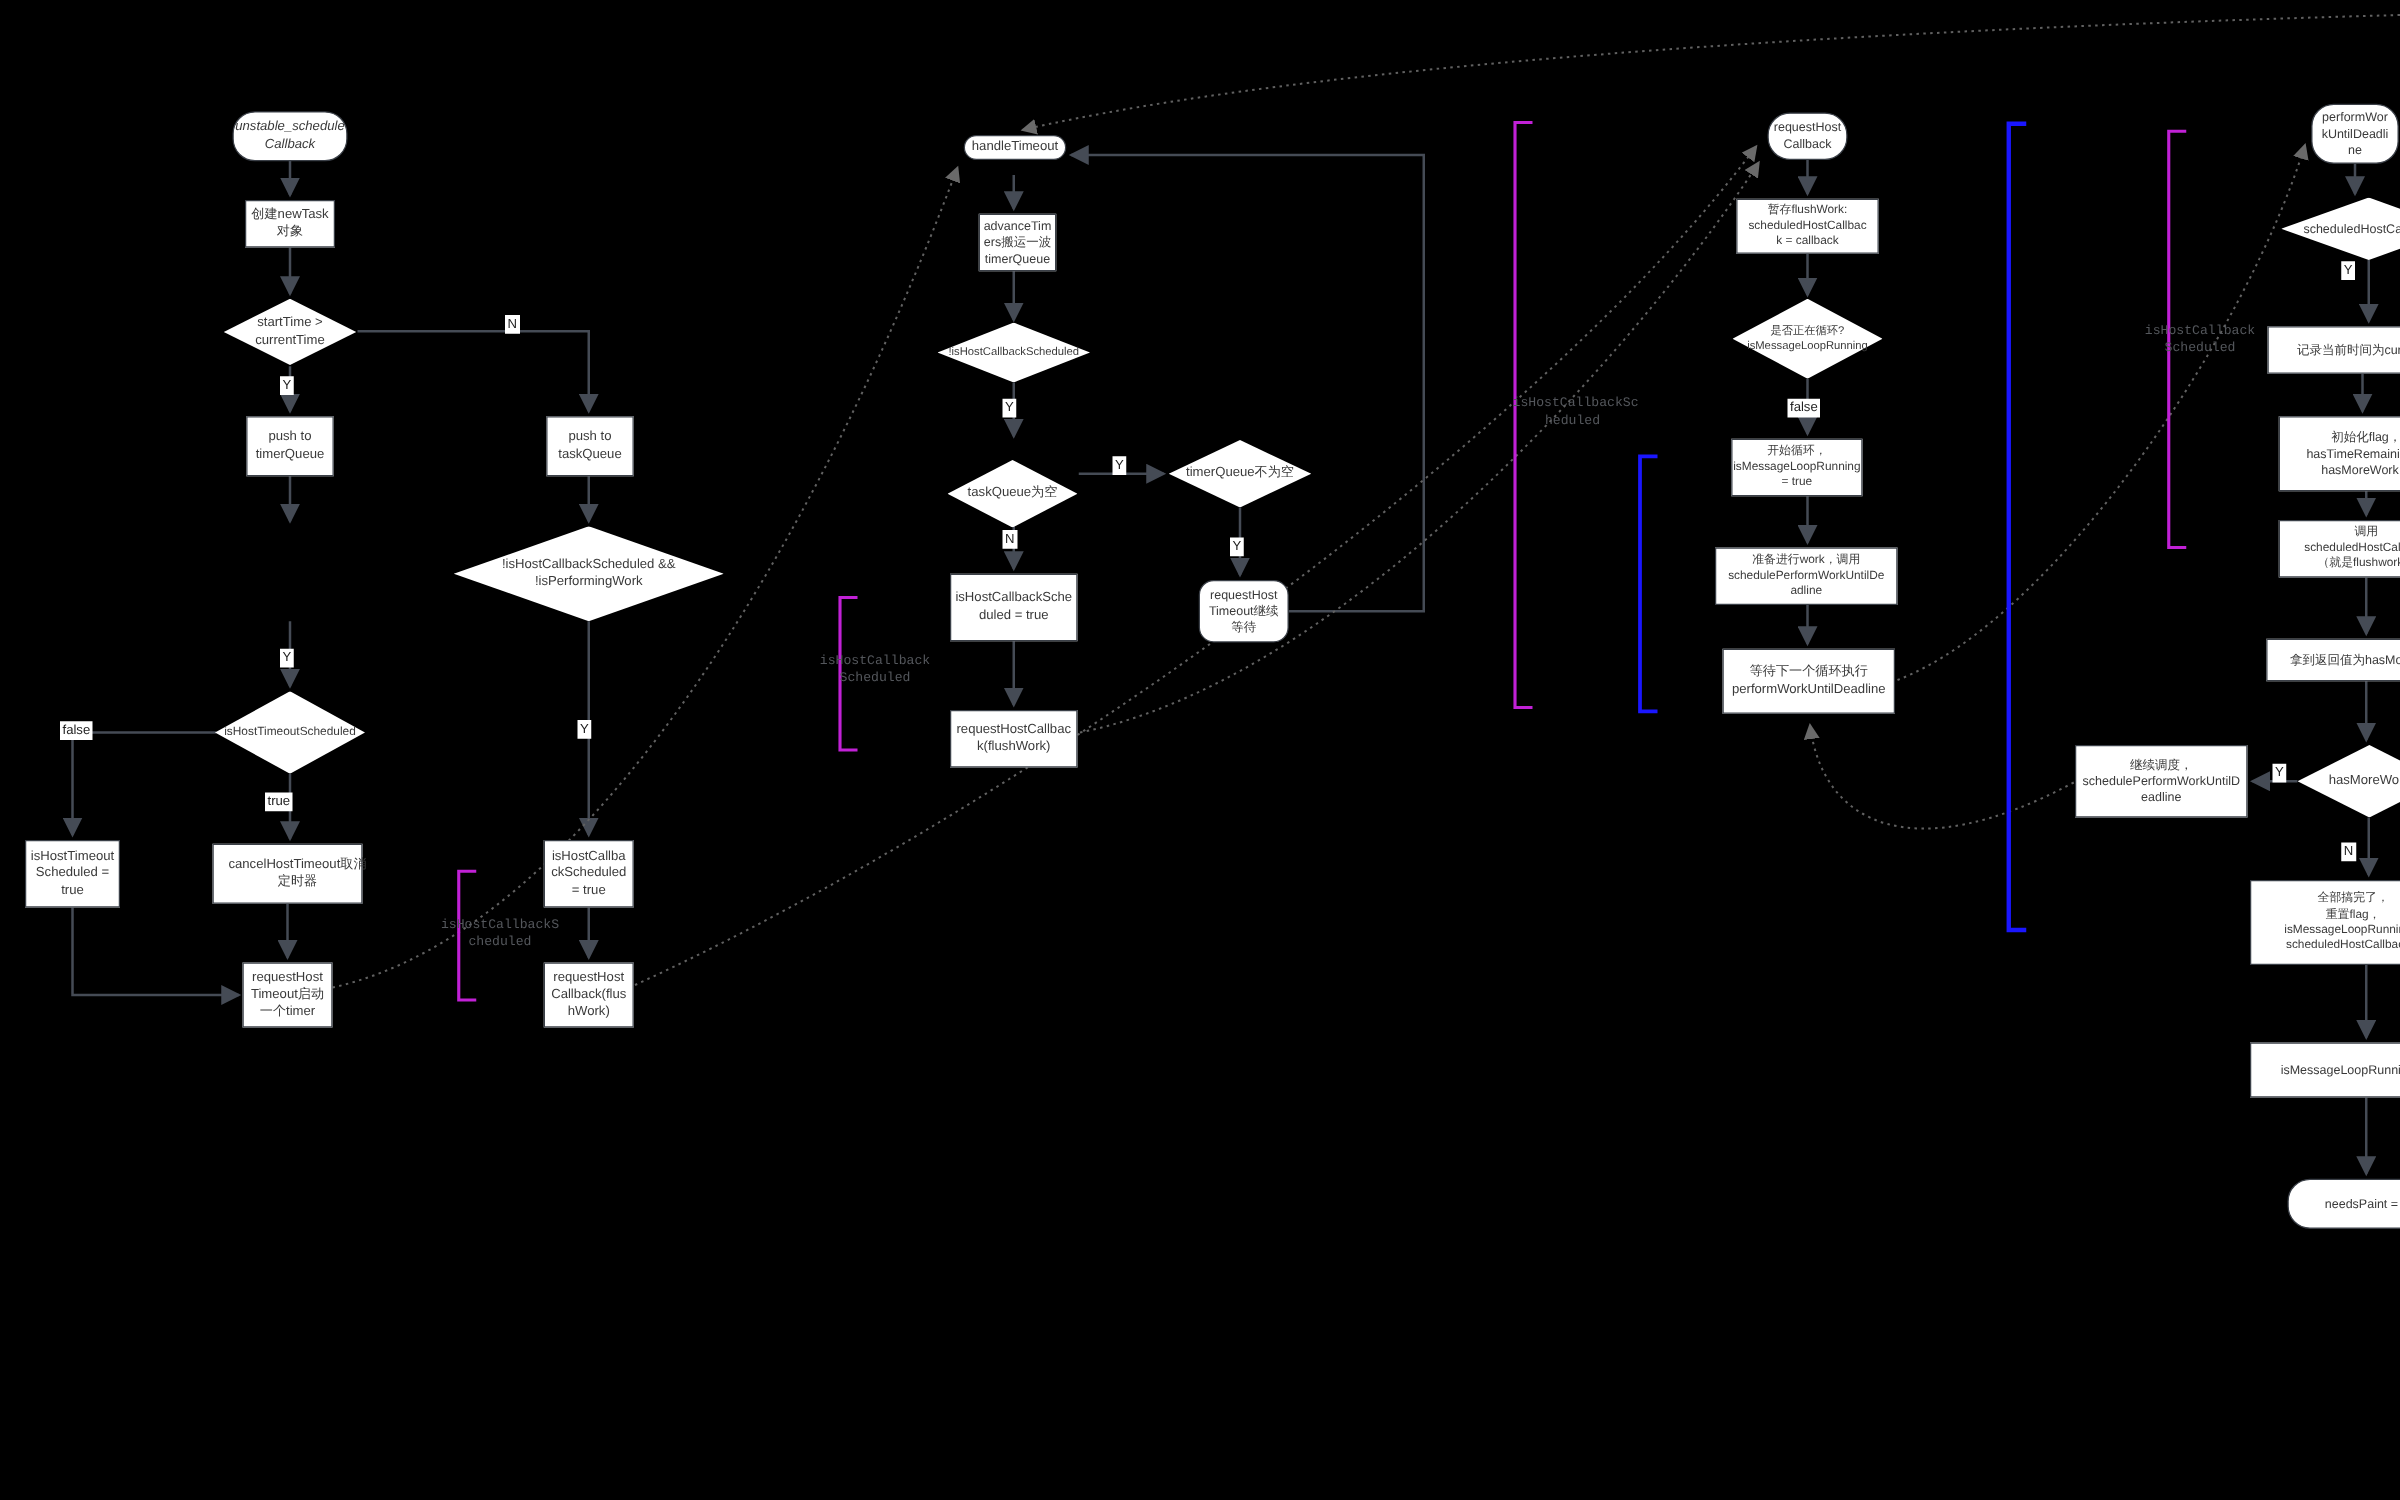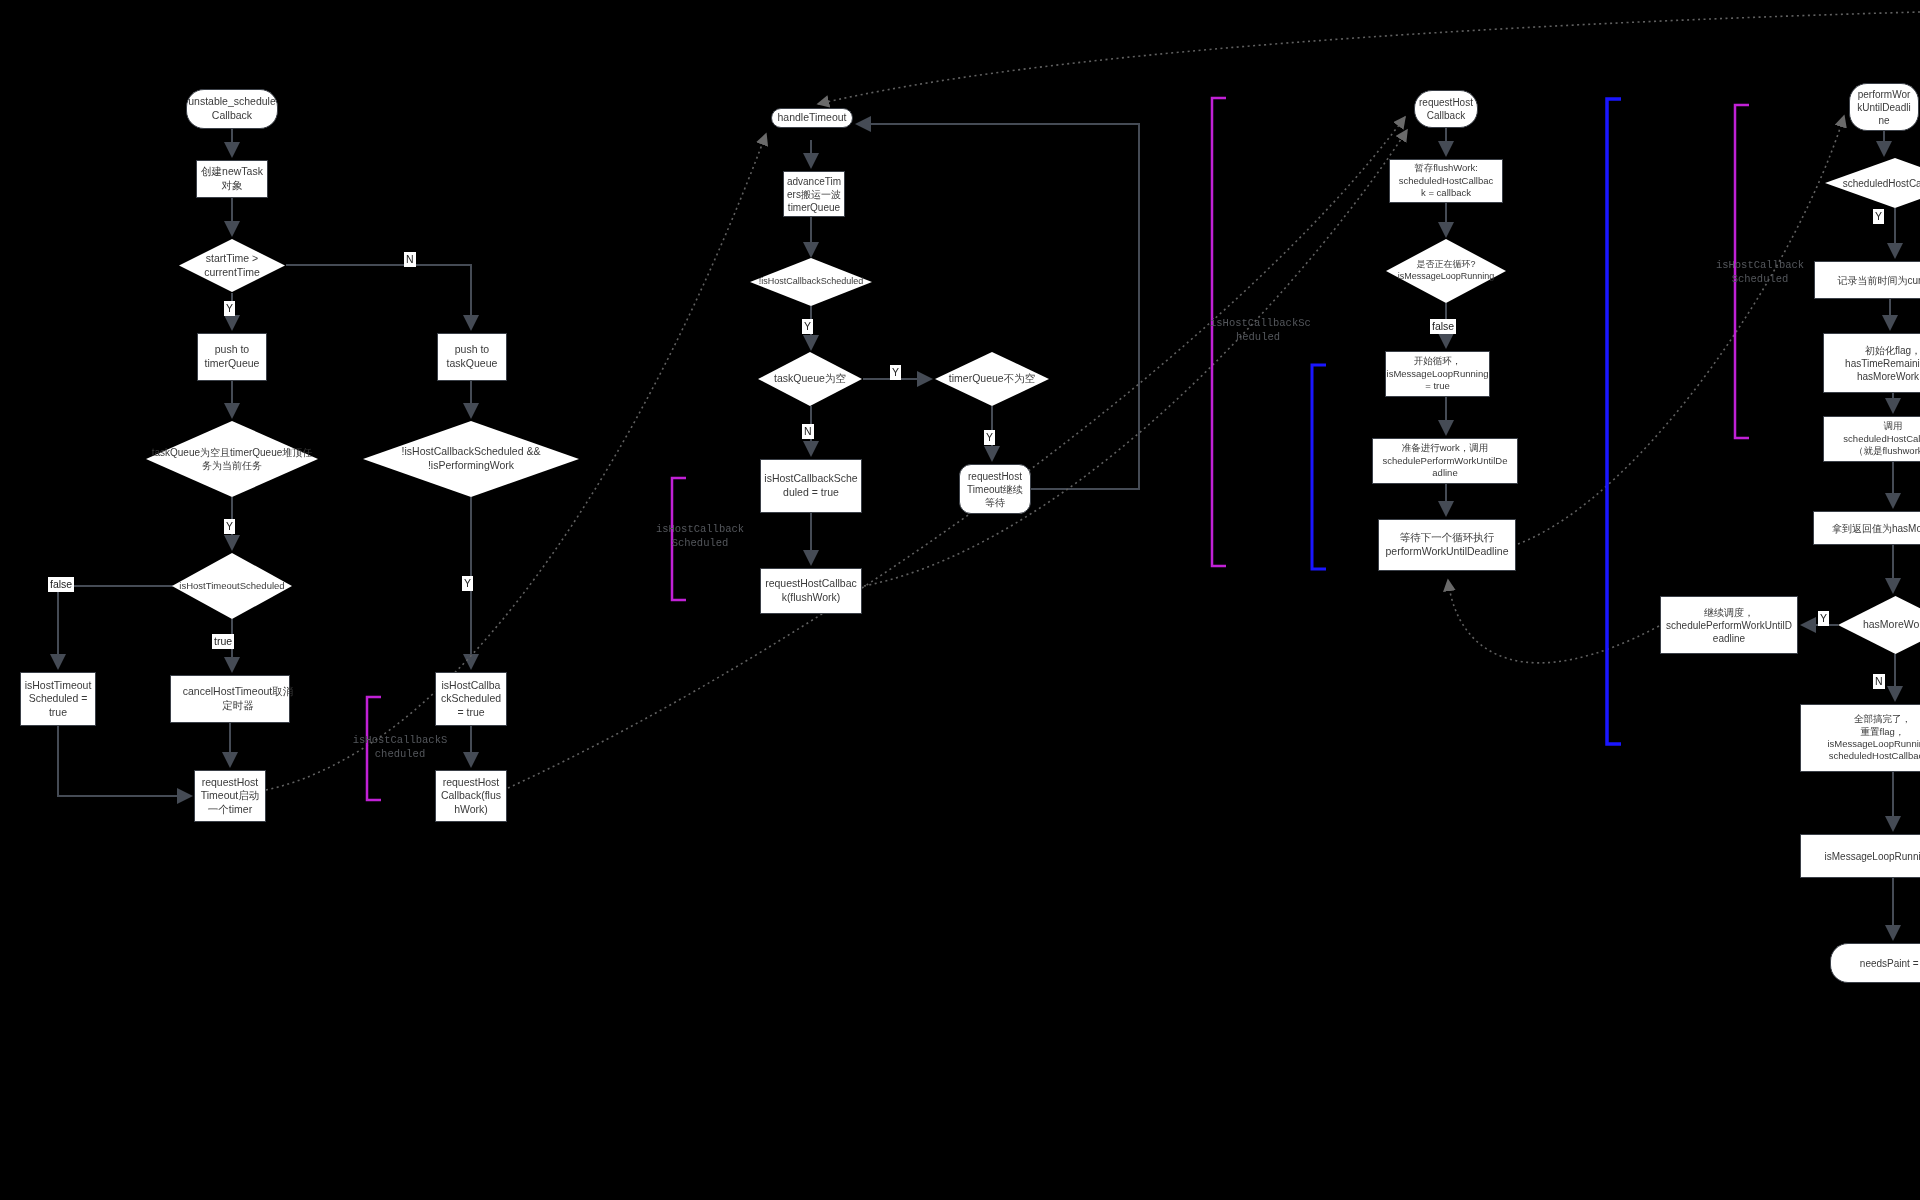--- a/index.html
+++ b/index.html
@@ -86,30 +86,28 @@
     <g fill="none">
       <path d="M381,697 L367,697 L367,800 L381,800" stroke="#c121d6" stroke-width="2.5"></path>
       <path d="M686,478 L672,478 L672,600 L686,600" stroke="#c121d6" stroke-width="2.5"></path>
       <path d="M1226,98 L1212,98 L1212,566 L1226,566" stroke="#c121d6" stroke-width="2.5"></path>
       <path d="M1326,365 L1312,365 L1312,569 L1326,569" stroke="#1a16ff" stroke-width="3"></path>
       <path d="M1621,99 L1607,99 L1607,744 L1621,744" stroke="#1a16ff" stroke-width="3.5"></path>
       <path d="M1749,105 L1735,105 L1735,438 L1749,438" stroke="#c121d6" stroke-width="2.5"></path>
     </g>
   </svg>
 
-  <div class="node stadium" style="left:186px;top:89px;width:92px;height:40px;">unstable_schedule
+  <div class="node stadium" style="left:186px;top:89px;width:92px;height:40px;font-style:italic;">unstable_schedule
 Callback</div>
   <div class="node" style="left:196px;top:160px;width:72px;height:38px;">创建newTask
 对象</div>
   <div class="diamond" style="left:179px;top:239px;width:106px;height:53px;">startTime &gt;
 currentTime</div>
   <div class="node" style="left:197px;top:333px;width:70px;height:48px;">push to
 timerQueue</div>
-  <div class="diamond" style="left:146px;top:421px;width:172px;height:76px;font-size:10px;">taskQueue为空且timerQueue堆顶任
-务为当前任务</div>
   <div class="diamond" style="left:172px;top:553px;width:120px;height:66px;font-size:9.5px;">isHostTimeoutScheduled</div>
   <div class="node" style="left:20px;top:672px;width:76px;height:54px;">isHostTimeout
 Scheduled =
 true</div>
   <div class="node" style="left:170px;top:675px;width:120px;height:48px;padding-left:16px;">cancelHostTimeout取消
 定时器</div>
   <div class="node" style="left:194px;top:770px;width:72px;height:52px;">requestHost
 Timeout启动
 一个timer</div>
 
@@ -122,21 +120,21 @@
 = true</div>
   <div class="node" style="left:435px;top:770px;width:72px;height:52px;">requestHost
 Callback(flus
 hWork)</div>
 
   <div class="node stadium" style="left:771px;top:108px;width:82px;height:20px;">handleTimeout</div>
   <div class="node" style="left:783px;top:171px;width:62px;height:46px;font-size:10px;">advanceTim
 ers搬运一波
 timerQueue</div>
   <div class="diamond" style="left:750px;top:258px;width:122px;height:48px;font-size:9px;">!isHostCallbackScheduled</div>
-  <div class="diamond" style="left:758px;top:352px;width:104px;height:54px;">taskQueue为空</div>
+  <div class="diamond" style="left:758px;top:368px;width:104px;height:54px;">taskQueue为空</div>
   <div class="diamond" style="left:935px;top:352px;width:114px;height:54px;">timerQueue不为空</div>
   <div class="node" style="left:760px;top:459px;width:102px;height:54px;">isHostCallbackSche
 duled = true</div>
   <div class="node" style="left:760px;top:568px;width:102px;height:46px;">requestHostCallbac
 k(flushWork)</div>
   <div class="node round12" style="left:959px;top:464px;width:72px;height:50px;font-size:10px;">requestHost
 Timeout继续
 等待</div>
 
   <div class="node stadium" style="left:1414px;top:90px;width:64px;height:38px;font-size:10px;">requestHost

